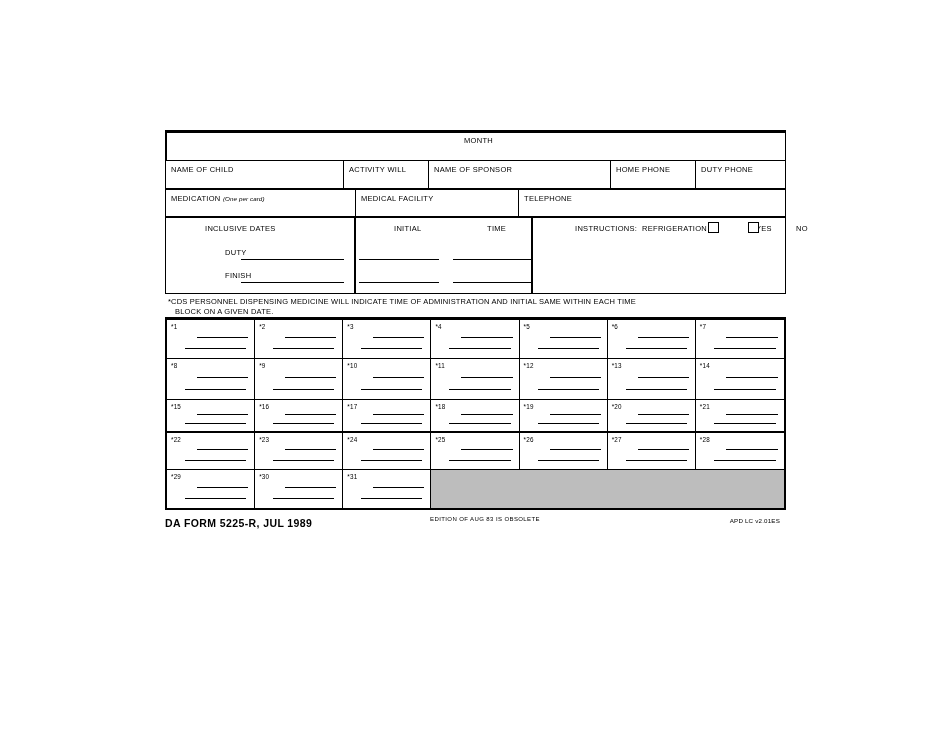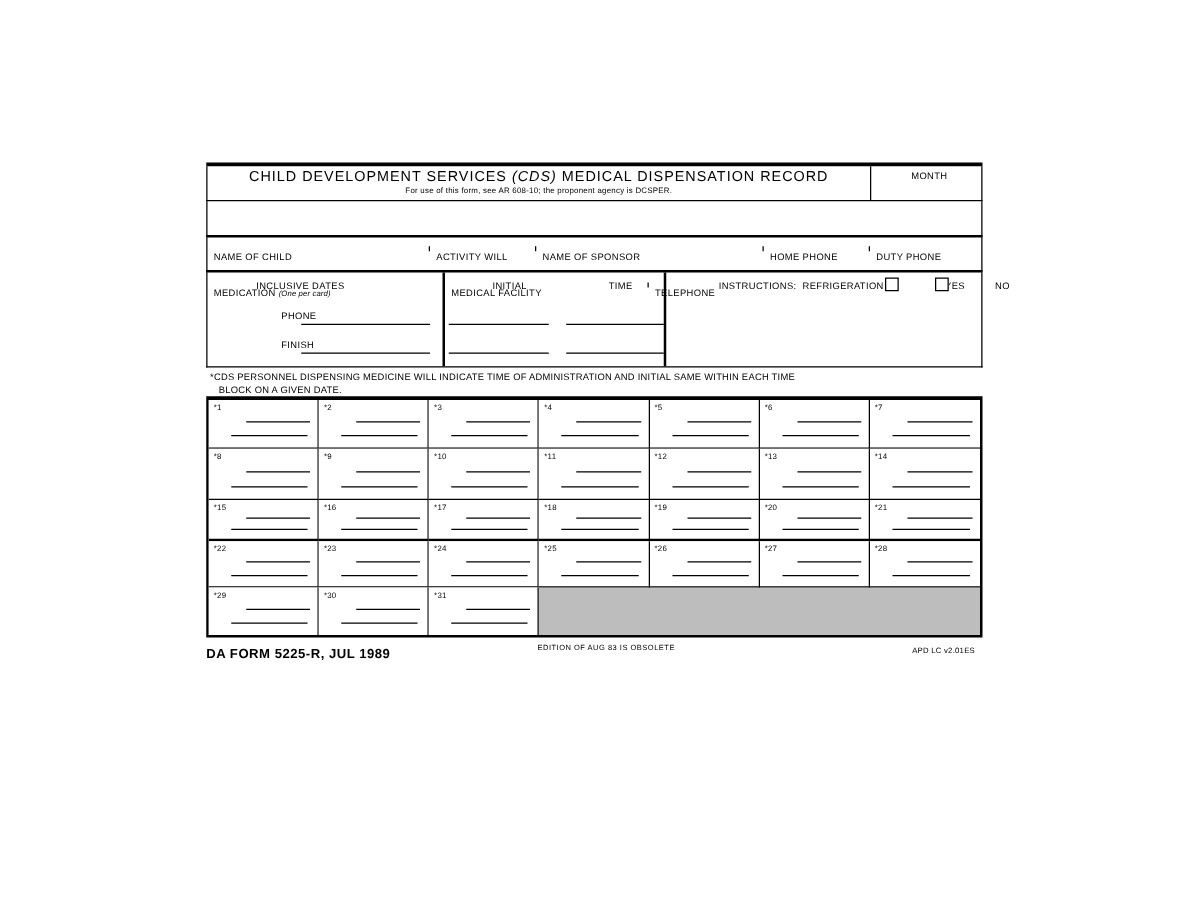--- a/index.html
+++ b/index.html
@@ -16,21 +16,21 @@
   .form-subtitle { font-size:6.3px; letter-spacing:0.2px; margin-top:1px; }
   .month-cell { flex:1; border-left:1.5px solid #000; padding:3px 0 0 5px; font-size:7.5px; letter-spacing:0.3px;text-align:center; }
 
   
   .privacy-row { height:19px; border-bottom:1.5px solid #000; text-align:center; font-style:italic; font-size:8.5px; letter-spacing:0.6px; padding-top:4px; }
 
   
   .field-row { display:flex; border-left:1.5px solid #000; border-right:1.5px solid #000; border-bottom:2.5px solid #000; }
   .field-row.r1 { height:29px; }
   .field-row.r2 { height:28px; }
-  .fcell { border-right:1px solid #000; padding:4px 0 0 5px; font-size:7.5px; letter-spacing:0.3px;margin-top:36px; }
+  .fcell { border-right:1px solid #000; padding:4px 0 0 5px; font-size:7.5px; letter-spacing:0.3px; }
   .fcell:last-child { border-right:none; flex:1; }
   .fcell .small-i { font-style:italic; font-size:6.2px; letter-spacing:0.1px; }
 
   
   .dates-row { display:flex; height:76px; border-left:1.5px solid #000; border-right:1.5px solid #000; border-bottom:1.5px solid #000; }
   .dcell { position:relative; border-right:2px solid #000; font-size:7.5px; letter-spacing:0.3px; }
   .dcell:last-child { border-right:none; flex:1; }
   .lbl { position:absolute; white-space:pre;margin-left:34px; }
   .wline { position:absolute; height:0; border-bottom:1.5px solid #000; }
   .chk { position:absolute; width:11px; height:11px; border:1.5px solid #000; background:#fff; }
@@ -59,24 +59,20 @@
   .apd { position:absolute; right:6px; top:7px; font-size:6.2px; letter-spacing:0.2px; }
 </style>
 </head>
 <body>
 
 <div id="form-root">
 
   <div class="top-bar"></div>
 
   <div class="title-row">
-    <div class="title-cell">
-      <div class="form-title"><span>CHILD DEVELOPMENT SERVICES </span><i>(CDS)</i><span> MEDICAL DISPENSATION RECORD</span></div>
-      <div class="form-subtitle">For use of this form, see AR 608-10; the proponent agency is DCSPER.</div>
-    </div>
     <div class="month-cell">
       <span>MONTH</span>
     </div>
   </div>
 
 
   <div class="field-row r1">
     <div class="fcell" style="width:178px"><span>NAME OF CHILD</span></div>
     <div class="fcell" style="width:85px"><span>ACTIVITY WILL</span></div>
     <div class="fcell" style="width:182px"><span>NAME OF SPONSOR</span></div>
@@ -86,21 +82,21 @@
 
   <div class="field-row r2">
     <div class="fcell" style="width:190px"><span>MEDICATION</span>&nbsp;<span class="small-i">(One per card)</span></div>
     <div class="fcell" style="width:163px"><span>MEDICAL FACILITY</span></div>
     <div class="fcell"><span>TELEPHONE</span></div>
   </div>
 
   <div class="dates-row">
     <div class="dcell" style="width:190px">
       <span class="lbl" style="left:5px;top:6px">INCLUSIVE DATES</span>
-      <span class="lbl" style="left:25px;top:30px">PHONE</span>
+      <span class="lbl" style="left:25px;top:30px">DUTY</span>
       <span class="wline" style="left:75px;width:103px;top:41px"></span>
       <span class="lbl" style="left:25px;top:53px">FINISH</span>
       <span class="wline" style="left:75px;width:103px;top:64px"></span>
     </div>
     <div class="dcell" style="width:177px">
       <span class="lbl" style="left:4px;top:6px">INITIAL</span>
       <span class="lbl" style="left:97px;top:6px">TIME</span>
       <span class="wline" style="left:3px;width:80px;top:41px"></span>
       <span class="wline" style="left:97px;width:78px;top:41px"></span>
       <span class="wline" style="left:3px;width:80px;top:64px"></span>

